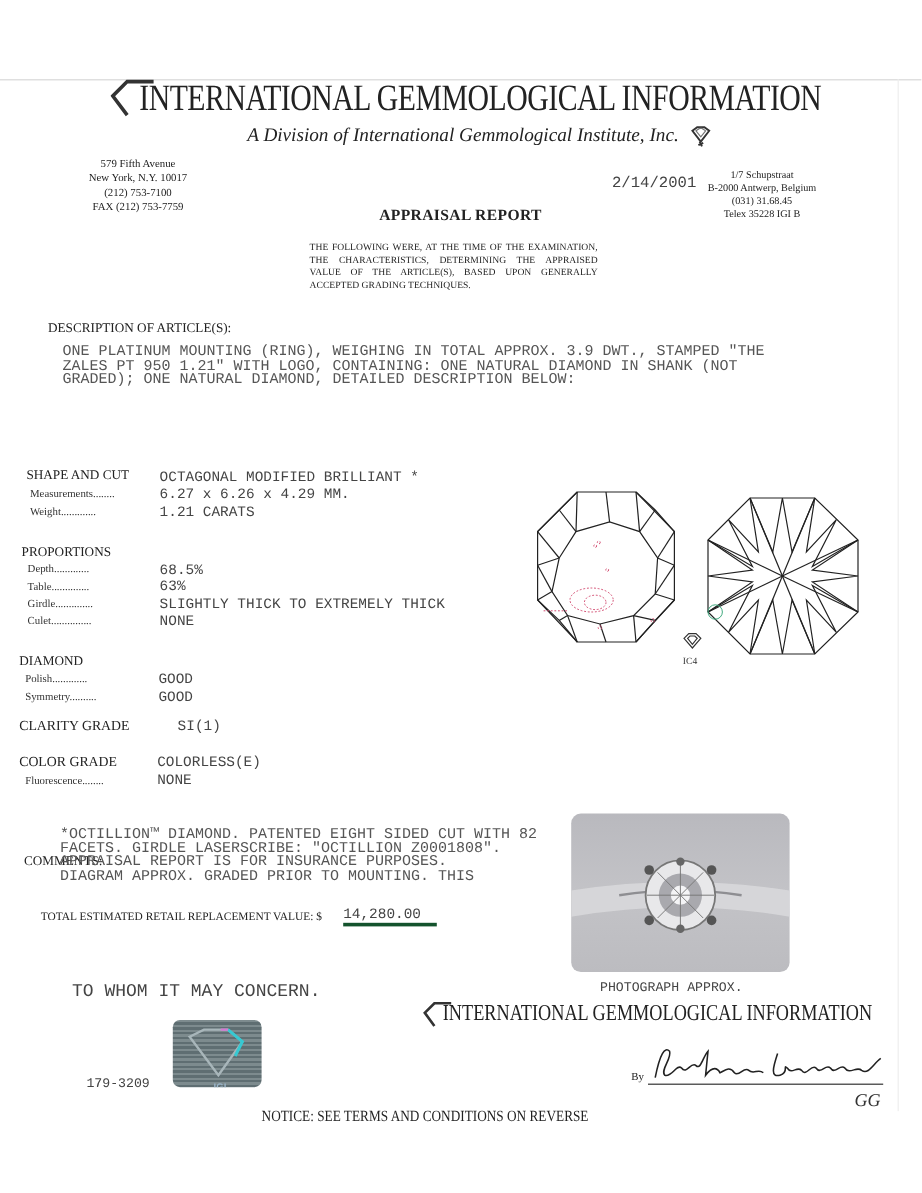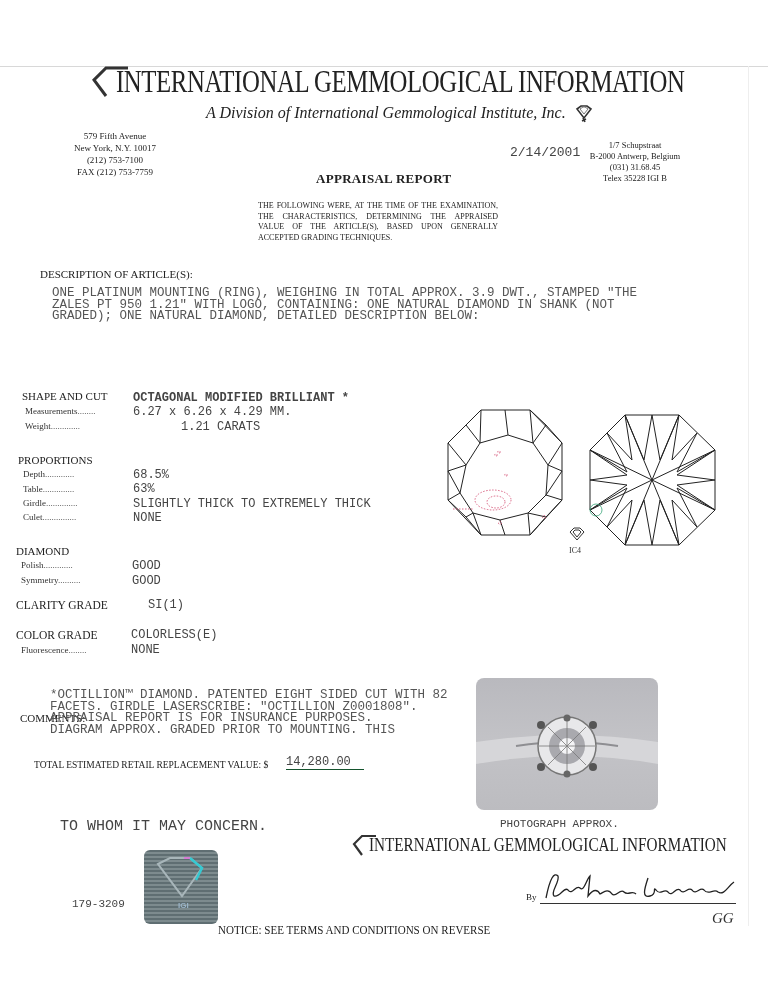--- a/index.html
+++ b/index.html
@@ -22,28 +22,28 @@
   .desc-label { left:40px; top:268px; font-size:11px; color:#222; }
   .desc-text { left:52px; top:288px; width:600px; font-size:12.5px; line-height:11.5px; color:#555; }
 
   .row-label { font-size:11px; color:#222; white-space:nowrap; }
   .sub-label { font-size:9px; color:#333; white-space:nowrap; }
   .val { font-size:12px; color:#444; white-space:nowrap; }
 
   .comments-label { left:20px; top:712px; font-size:11px; color:#222; }
   .comments { left:50px; top:690px; width:420px; font-size:12.5px; line-height:11.5px; color:#555; }
   .tv-label { left:34px; top:760px; font-size:9.5px; color:#222; white-space:nowrap; }
-  .tv-value { left:286px; top:755px; width:78px; border-bottom:1px solid #14532d; font-size:12px; color:#444; }
+  .tv-value { left:286px; top:755px; width:78px; border-bottom:3px solid #14532d; font-size:12px; color:#444; }
 
   .photo { left:476px; top:678px; width:182px; height:132px; border-radius:8px; background:linear-gradient(180deg,#b9b9be 0%,#c3c3c7 50%,#bcbcc0 100%); overflow:hidden; }
   .photo-caption { left:500px; top:818px; font-size:11px; color:#444; }
   .whom { left:60px; top:818px; font-size:15px; color:#444; }
   .brand2 { left:352px; top:830px; height:30px; display:flex; align-items:center; }
   .brand2-text { font-family:"Liberation Serif", serif; font-size:19px; color:#222; transform:scaleX(0.80); transform-origin:left center; white-space:nowrap; }
-  .hologram { left:144px; top:850px; width:74px; height:74px; border-radius:6px; background:repeating-linear-gradient(0deg,#5f6e72 0px,#5f6e72 2px,#7d8b8e 2px,#7d8b8e 4px); overflow:hidden; }
+  .hologram { left:144px; top:850px; width:74px; height:56px; border-radius:6px; background:repeating-linear-gradient(0deg,#5f6e72 0px,#5f6e72 2px,#7d8b8e 2px,#7d8b8e 4px); overflow:hidden; }
   .serial { left:72px; top:898px; font-size:11px; color:#444; }
   .notice { left:218px; top:922px; font-size:13px; color:#222; transform:scaleX(0.85); transform-origin:left center; white-space:nowrap; }
   .by { left:526px; top:892px; font-size:9px; color:#222; }
   .sig-line { left:540px; top:903px; width:196px; height:1px; background:#333; }
 </style>
 </head>
 <body>
 
 <div class="abs topline"></div>
 <div class="abs rightline"></div>
@@ -84,25 +84,25 @@
 <div class="abs intro serif">THE FOLLOWING WERE, AT THE TIME OF THE EXAMINATION, THE CHARACTERISTICS, DETERMINING THE APPRAISED VALUE OF THE ARTICLE(S), BASED UPON GENERALLY ACCEPTED GRADING TECHNIQUES.</div>
 
 <div class="abs desc-label serif">DESCRIPTION OF ARTICLE(S):</div>
 <div class="abs desc-text mono">
   <div>ONE PLATINUM MOUNTING (RING), WEIGHING IN TOTAL APPROX. 3.9 DWT., STAMPED "THE</div>
   <div>ZALES PT 950 1.21" WITH LOGO, CONTAINING: ONE NATURAL DIAMOND IN SHANK (NOT</div>
   <div>GRADED); ONE NATURAL DIAMOND, DETAILED DESCRIPTION BELOW:</div>
 </div>
 
 <div class="abs row-label serif" style="left:22px;top:390px;">SHAPE AND CUT</div>
-<div class="abs val mono" style="left:133px;top:391px;font-weight:bold;">OCTAGONAL MODIFIED BRILLIANT *</div>
+<div class="abs val mono" style="left:133px;top:391px;">OCTAGONAL MODIFIED BRILLIANT *</div>
 <div class="abs sub-label serif" style="left:25px;top:406px;">Measurements........</div>
 <div class="abs val mono" style="left:133px;top:405px;">6.27 x 6.26 x 4.29 MM.</div>
 <div class="abs sub-label serif" style="left:25px;top:421px;">Weight.............</div>
-<div class="abs val mono" style="left:133px;top:420px;margin-left:48px;">1.21 CARATS</div>
+<div class="abs val mono" style="left:133px;top:420px;">1.21 CARATS</div>
 
 <div class="abs row-label serif" style="left:18px;top:454px;">PROPORTIONS</div>
 <div class="abs sub-label serif" style="left:23px;top:469px;">Depth.............</div>
 <div class="abs val mono" style="left:133px;top:468px;">68.5%</div>
 <div class="abs sub-label serif" style="left:23px;top:484px;">Table..............</div>
 <div class="abs val mono" style="left:133px;top:482px;">63%</div>
 <div class="abs sub-label serif" style="left:23px;top:498px;">Girdle..............</div>
 <div class="abs val mono" style="left:133px;top:497px;">SLIGHTLY THICK TO EXTREMELY THICK</div>
 <div class="abs sub-label serif" style="left:23px;top:512px;">Culet...............</div>
 <div class="abs val mono" style="left:133px;top:511px;">NONE</div>

